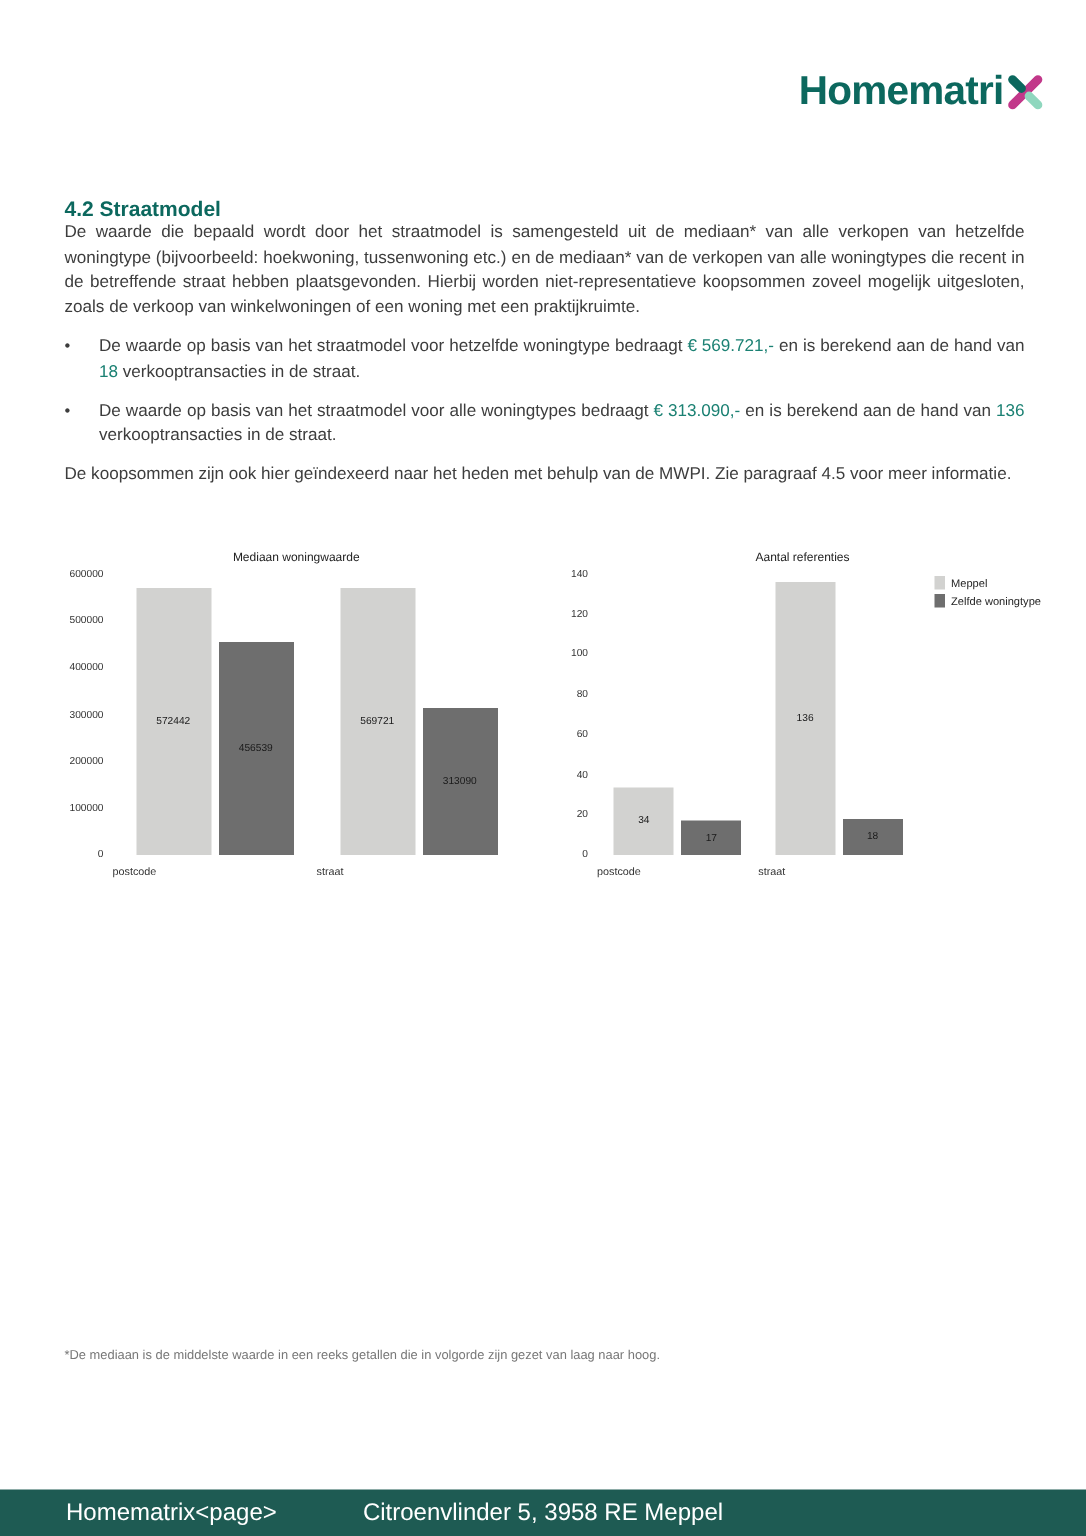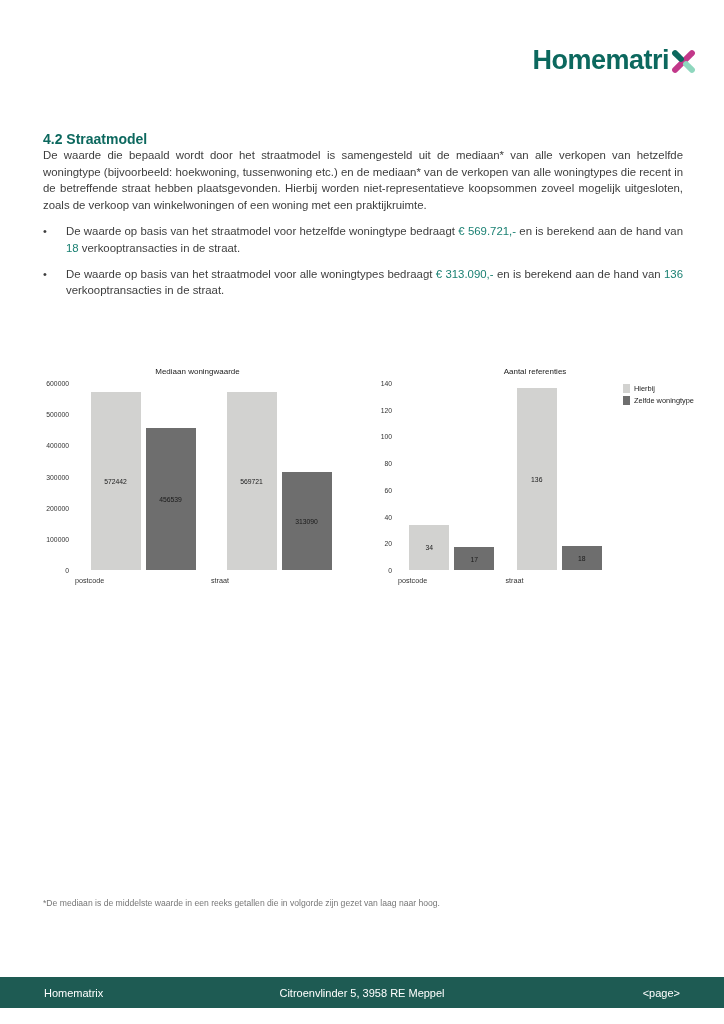--- a/index.html
+++ b/index.html
@@ -68,25 +68,25 @@
   .legend{display:none;margin-left:10px;align-self:flex-start;margin-top:1px;}
   .lrow{display:flex;align-items:center;margin-bottom:3px;}
   .sw{width:7px;height:9px;margin-right:4px;flex:0 0 7px;}
   .lrow span:last-child{font-size:7.4px;color:#222;white-space:nowrap;}
   
   .footnote{
     position:absolute;left:43px;top:898px;width:640px;
     font-size:8.6px;color:#777;
   }
   .footer{
-    position:absolute;left:0;bottom:16px;width:724px;height:31px;
+    position:absolute;left:0;bottom:0;width:724px;height:31px;
     background:var(--footerbg,#1e5b53);color:#fff;
-    display:flex;align-items:center;justify-content:space-between;
+    display:flex;align-items:center;justify-content:flex-start;
     box-sizing:border-box;padding:0 44px;
-    font-size:11px;
+    font-size:16px;
   }
   .footer .center{position:absolute;left:0;right:0;text-align:center;}
   .footer .left,.footer .right{position:relative;z-index:1;}
 </style>
 </head>
 <body>
 
 <div class="page" style="--teal: #0c685e; --accent: #1b8173; --footerbg: #1e5b53;">
 
   <div class="logo">
@@ -106,20 +106,21 @@
     <div class="bullet">
       <span class="marker">•</span>
       <p class="btext"><span>De waarde op basis van het straatmodel voor hetzelfde woningtype bedraagt</span> <span class="accent">€ 569.721,-</span> <span>en is berekend aan de hand van</span> <span class="accent">18</span> <span>verkooptransacties in de straat.</span></p>
     </div>
 
     <div class="bullet">
       <span class="marker">•</span>
       <p class="btext"><span>De waarde op basis van het straatmodel voor alle woningtypes bedraagt</span> <span class="accent">€ 313.090,-</span> <span>en is berekend aan de hand van</span> <span class="accent">136</span> <span>verkooptransacties in de straat.</span></p>
     </div>
 
+    <p class="outro">De koopsommen zijn ook hier geïndexeerd naar het heden met behulp van de MWPI. Zie paragraaf 4.5 voor meer informatie.</p>
   </div>
 
   <div class="charts">
     <div class="chart chart-0">
       <div class="chart-title">Mediaan woningwaarde</div>
       <div class="chart-body">
         <div class="yaxis ticks">
             <div class="tick" style="bottom: 0%;">0</div>
             <div class="tick" style="bottom: 16.6667%;">100000</div>
             <div class="tick" style="bottom: 33.3333%;">200000</div>
@@ -181,21 +182,21 @@
                 <span class="bar-label">136</span>
               </div>
               <div class="bar" style="background: rgb(110, 110, 110); height: 12.8571%;">
                 <span class="bar-label">18</span>
               </div>
             </div>
           </div>
         <div class="legend" style="display: block;">
             <div class="lrow">
               <span class="sw" style="background: rgb(210, 210, 208);"></span>
-              <span>Hierbij</span>
+              <span>Meppel</span>
             </div>
             <div class="lrow">
               <span class="sw" style="background: rgb(110, 110, 110);"></span>
               <span>Zelfde woningtype</span>
             </div>
           </div>
       </div>
       <div class="cats">
           <div class="cat">postcode</div>
           <div class="cat">straat</div>

